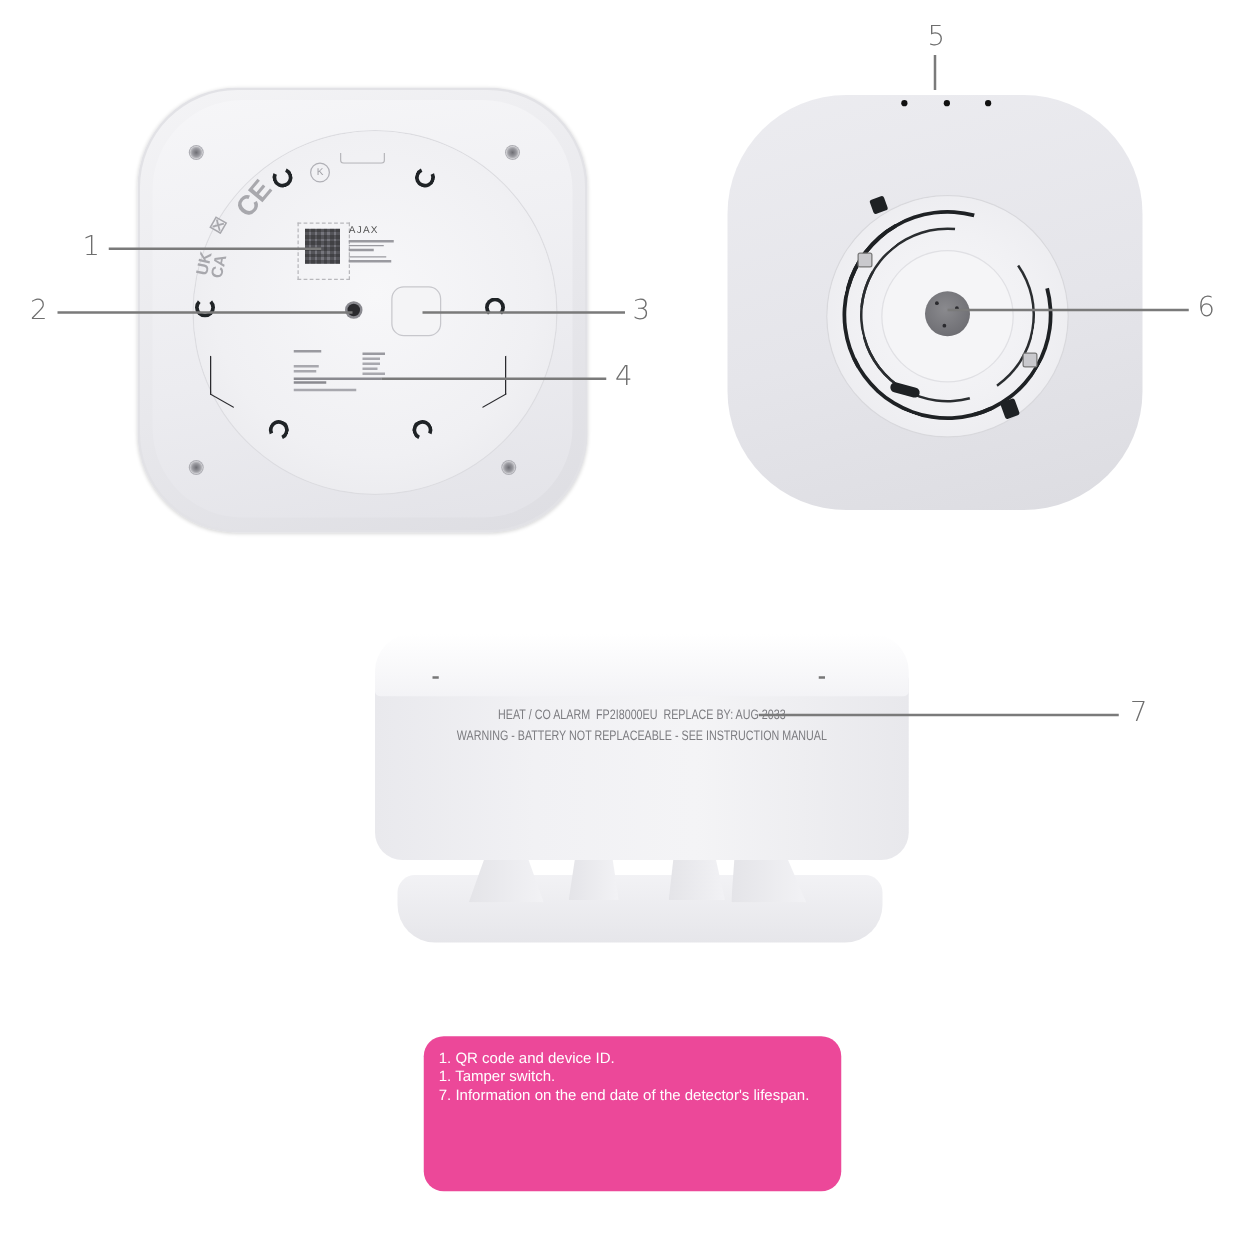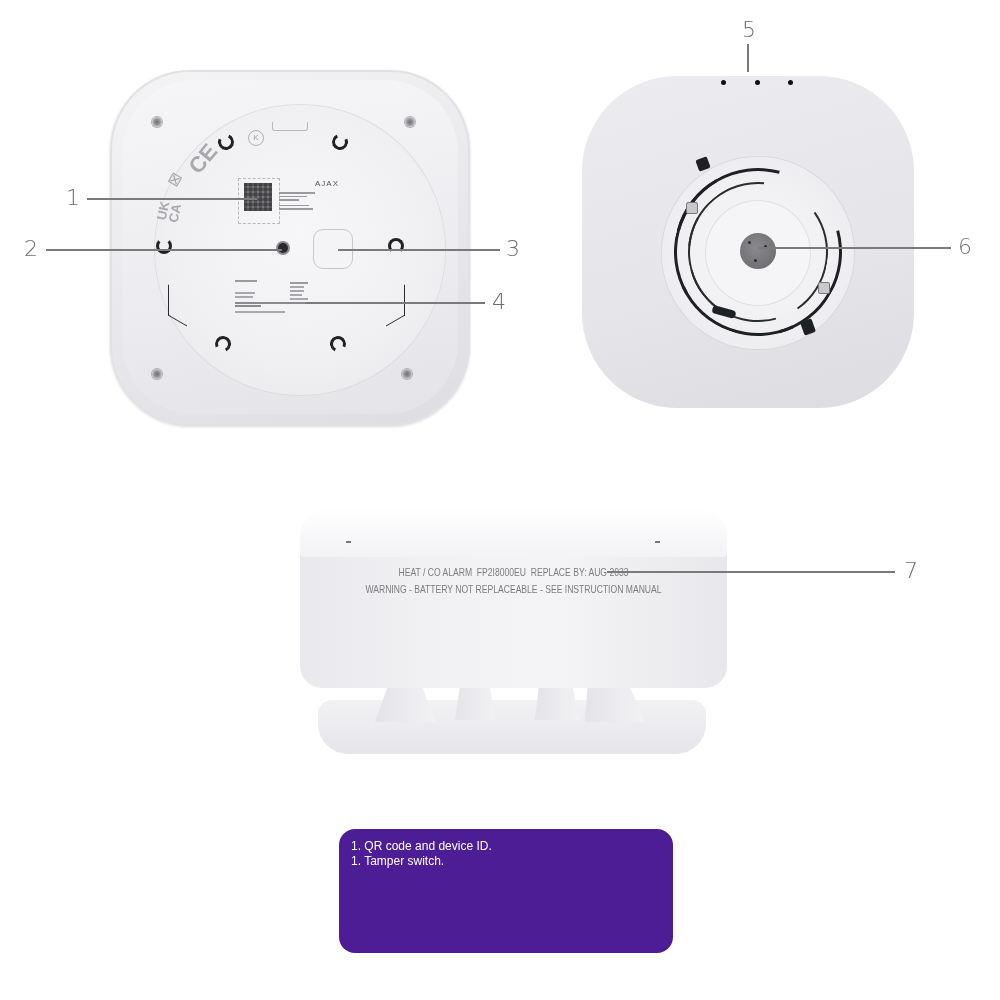--- a/index.html
+++ b/index.html
@@ -38,21 +38,21 @@
   .slot {
     width: 16px; height: 16px; border: 3px solid #1f2326; border-radius: 10px; box-sizing: border-box;
   }
   .qr {
     left: 244px; top: 183px; width: 28px; height: 28px;
     background: repeating-linear-gradient(90deg, #5d5d62 0 3px, #9c9ca2 3px 5px),
                 repeating-linear-gradient(0deg, #5d5d62 0 3px, #9c9ca2 3px 5px);
     background-blend-mode: multiply; opacity: 0.85; filter: blur(0.6px);
   }
   .qr-frame { left: 238px; top: 178px; width: 40px; height: 44px; border: 1px dashed #b8b8bc; }
-  .ajax { left: 279px; top: 179px; font-size: 8px; letter-spacing: 1px; color: #555; padding-left: 36px; }
+  .ajax { left: 279px; top: 179px; font-size: 8px; letter-spacing: 1px; color: #555; }
   .cert {
     left: 235px; top: 278px; width: 100px; height: 40px;
   }
   .tamper { left: 278px; top: 243px; width: 10px; height: 10px; border-radius: 50%; background: #2a2a2e; box-shadow: 0 0 0 2px #8a8a90; }
   .power {
     left: 313px; top: 229px; width: 38px; height: 38px; border-radius: 10px;
     border: 1px solid #c7c7cc; background: #f4f4f6;
   }
   .ce { left: 188px; top: 146px; font-size: 22px; color: #a8a8ad; transform: rotate(-50deg); font-weight: bold; }
   .ukca { left: 160px; top: 200px; font-size: 13px; color: #a8a8ad; transform: rotate(-78deg); font-weight: bold; line-height: 12px; }
@@ -98,21 +98,21 @@
     transform: scaleX(0.78); transform-origin: 50% 0; line-height: 17px; letter-spacing: 0px;
   }
   .stand-base {
     left: 318px; top: 700px; width: 388px; height: 54px; border-radius: 14px 14px 30px 30px;
     background: linear-gradient(180deg, #f2f2f5 0%, #e6e6ea 100%);
   }
   .leg { position: absolute; background: linear-gradient(90deg, #e4e4e8, #f2f2f5); }
 
   
   .legend {
-    left: 339px; top: 829px; width: 334px; height: 124px; border-radius: 16px; background: #4c1d95;
+    left: 339px; top: 829px; width: 334px; height: 124px; border-radius: 16px; background: #ec4899;
     box-sizing: border-box; padding: 10px 12px;
   }
   .legend-item { color: #ffffff; font-size: 12px; line-height: 14.8px; white-space: nowrap; }
 </style>
 </head>
 <body>
 
 <div class="abs">
   <div class="abs dev1"></div>
   <div class="abs dev1-inner"></div>
@@ -234,13 +234,14 @@
 
 <div class="callout-num" style="left:958px;top:236px;">6</div>
 <div class="line hline" style="left:758px;top:247px;width:193px;"></div>
 
 <div class="callout-num" style="left:904px;top:560px;">7</div>
 <div class="line hline" style="left:607px;top:571px;width:288px;"></div>
 
 <div class="abs legend">
   <div class="legend-item">1. QR code and device ID.</div>
   <div class="legend-item">1. Tamper switch.</div>
+  <div class="legend-item">7. Information on the end date of the detector's lifespan.</div>
 </div>
 
 </body></html>

